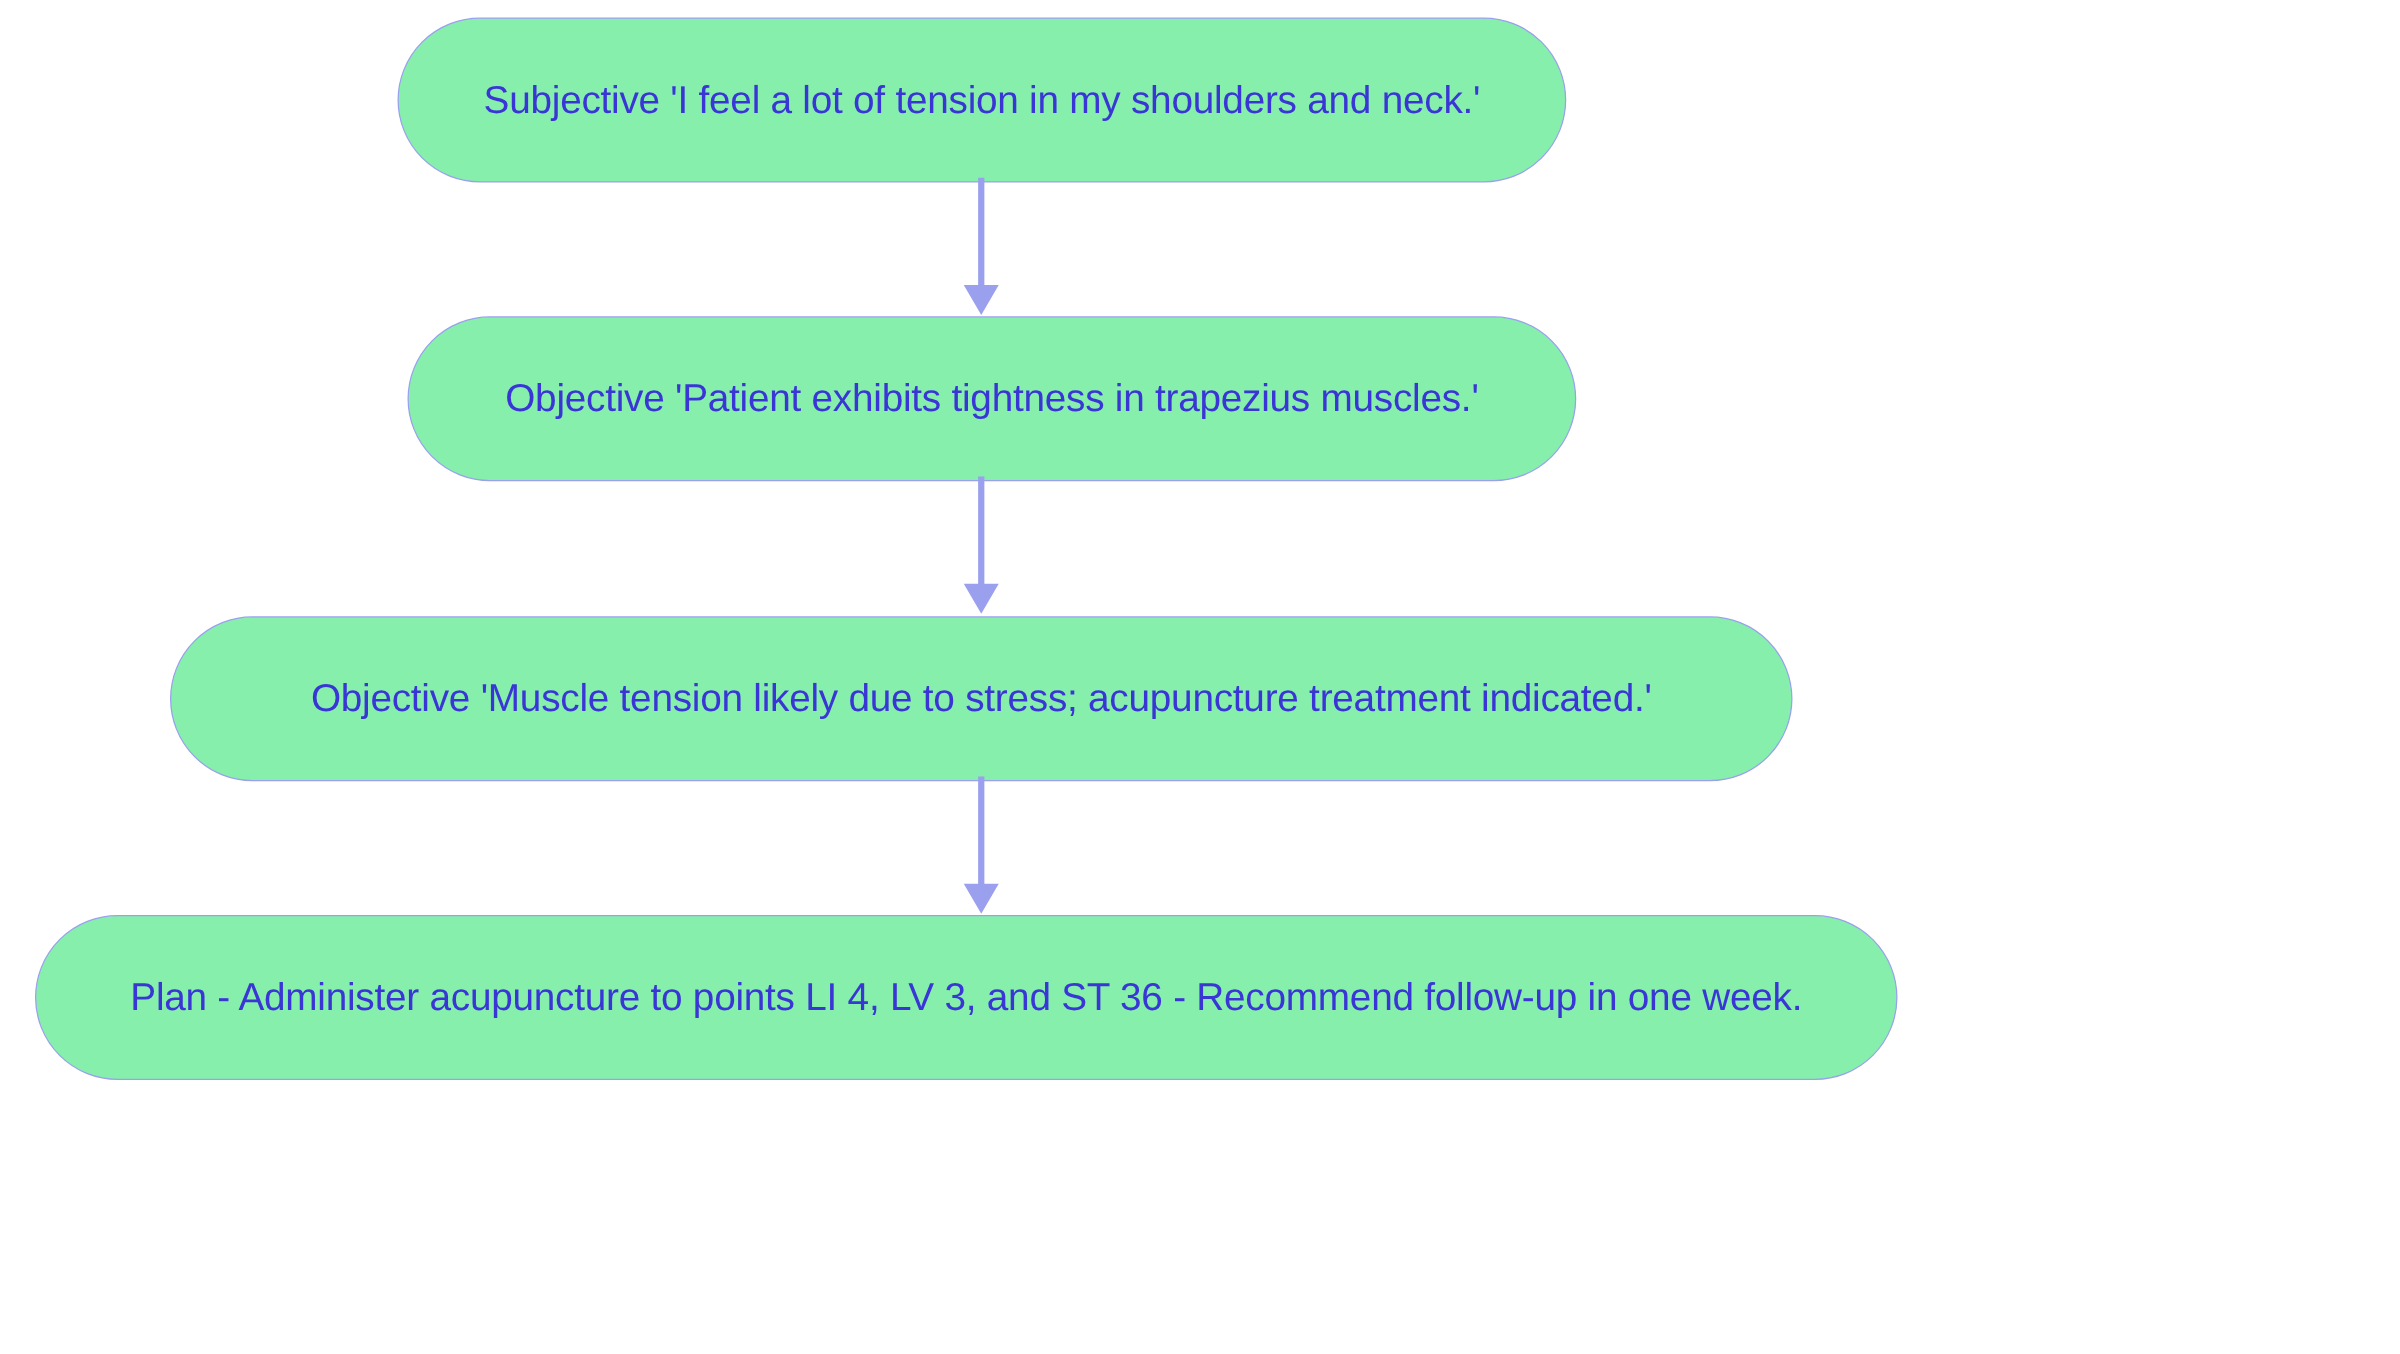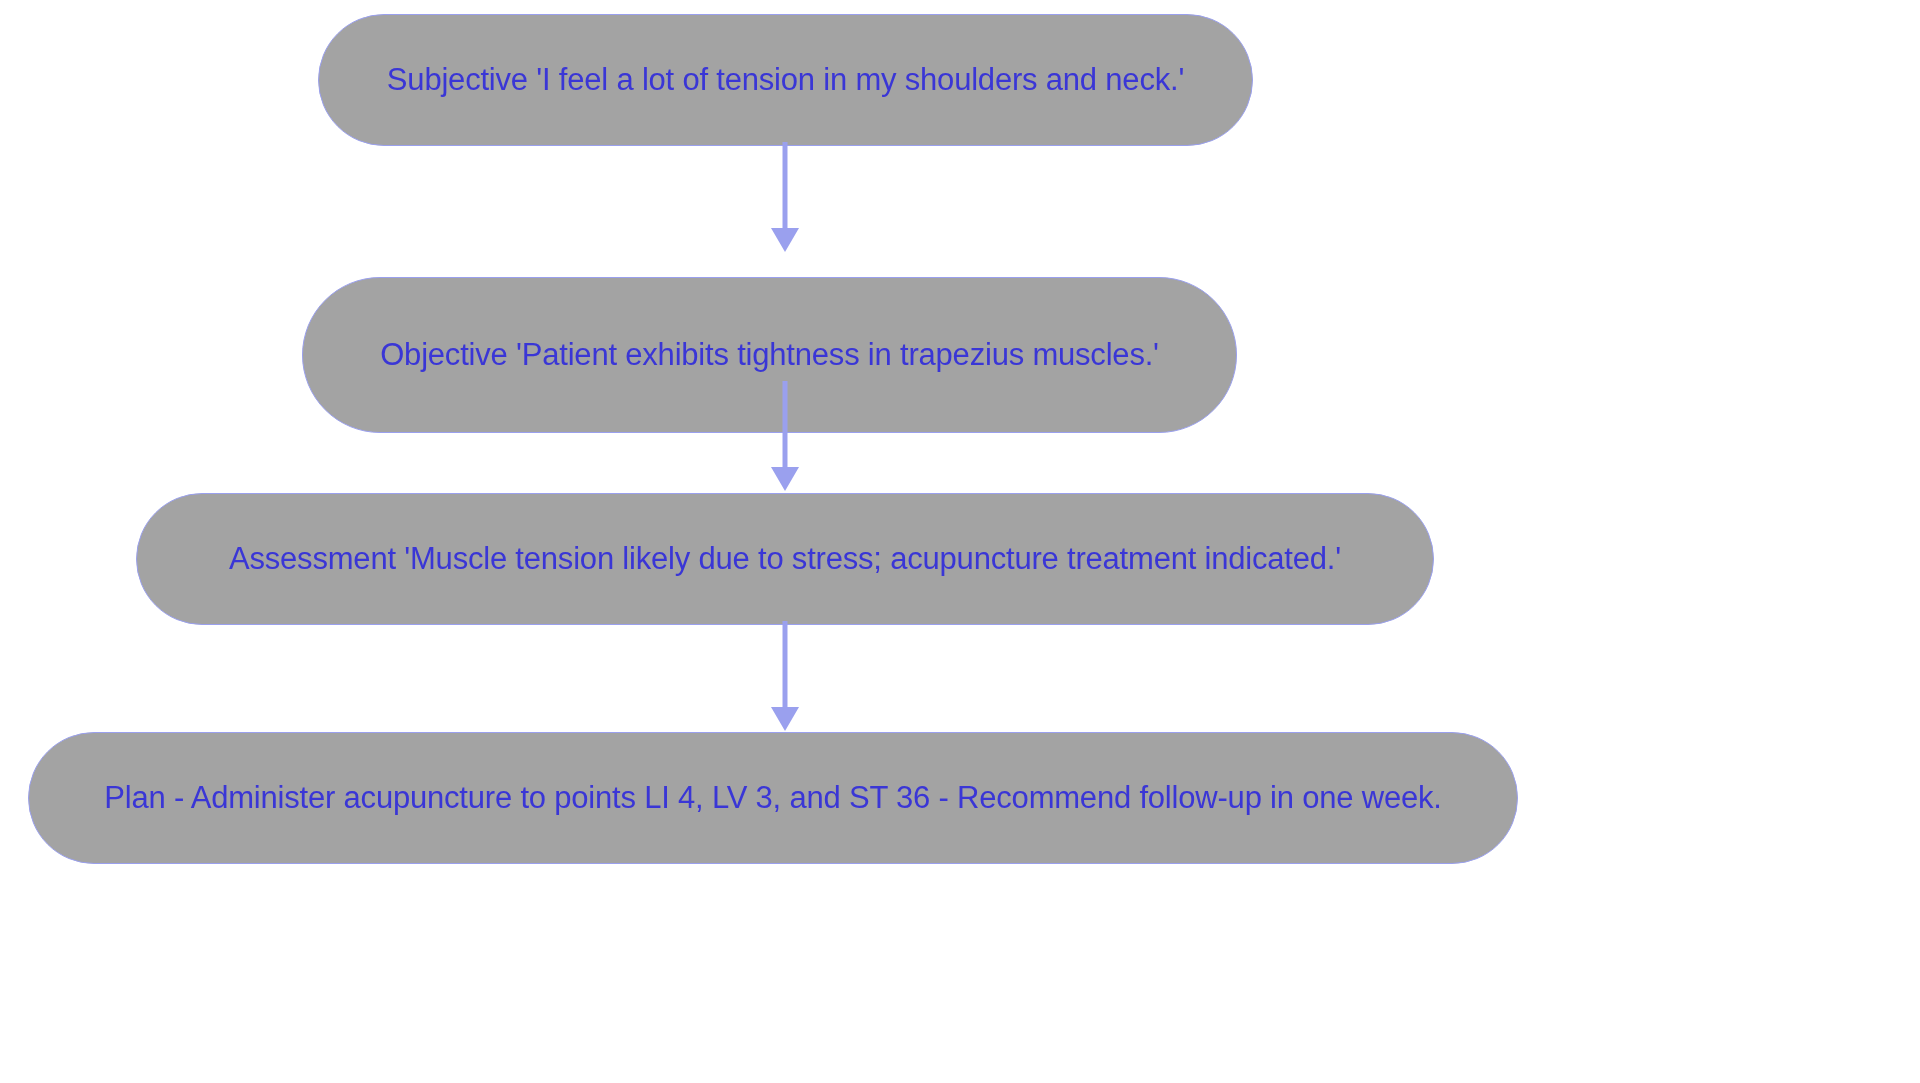--- a/index.html
+++ b/index.html
@@ -16,21 +16,21 @@
 
   #flowchart {
     position: relative;
     width: 1920px;
     height: 1083px;
   }
 
   .node {
     position: absolute;
     box-sizing: border-box;
-    background: #a3a3a3;
+    background: #86efac;
     border: 1.6px solid #9aa0ee;
     border-radius: 80px;
     display: flex;
     align-items: center;
     justify-content: center;
     text-align: center;
   }
 
   .node-label {
     color: #3a36d6;
@@ -42,25 +42,24 @@
   }
 
   
   #node-subjective {
     left: 318px;
     top: 14px;
     width: 935px;
     height: 132px;
   }
   #node-objective {
-    left: 302px;
+    left: 326px;
     top: 253px;
     width: 935px;
-    height: 156px;
-    margin-top: 24px;
+    height: 132px;
   }
   #node-assessment {
     left: 136px;
     top: 493px;
     width: 1298px;
     height: 132px;
   }
   #node-plan {
     left: 28px;
     top: 732px;
@@ -100,21 +99,21 @@
   </div>
 
   <div class="connector" id="connector-2">
     <svg width="80" height="110" viewBox="0 0 80 110">
       <line x1="40" y1="0" x2="40" y2="88" stroke="#9aa0ee" stroke-width="5"></line>
       <polygon points="26,86 54,86 40,110" fill="#9aa0ee"></polygon>
     </svg>
   </div>
 
   <div class="node" id="node-assessment">
-    <span class="node-label">Assessment 'Muscle tension likely due to stress; acupuncture treatment indicated.'</span>
+    <span class="node-label">Objective 'Muscle tension likely due to stress; acupuncture treatment indicated.'</span>
   </div>
 
   <div class="connector" id="connector-3">
     <svg width="80" height="110" viewBox="0 0 80 110">
       <line x1="40" y1="0" x2="40" y2="88" stroke="#9aa0ee" stroke-width="5"></line>
       <polygon points="26,86 54,86 40,110" fill="#9aa0ee"></polygon>
     </svg>
   </div>
 
   <div class="node" id="node-plan">

